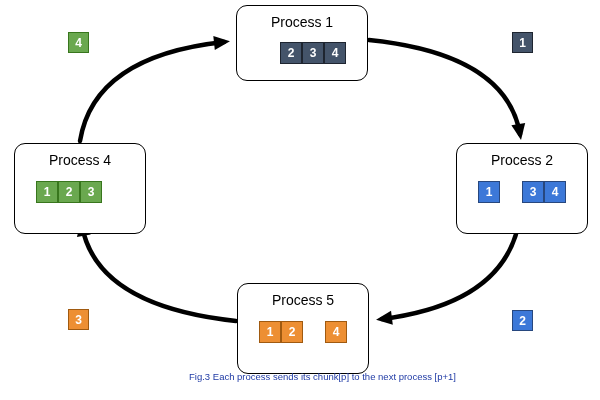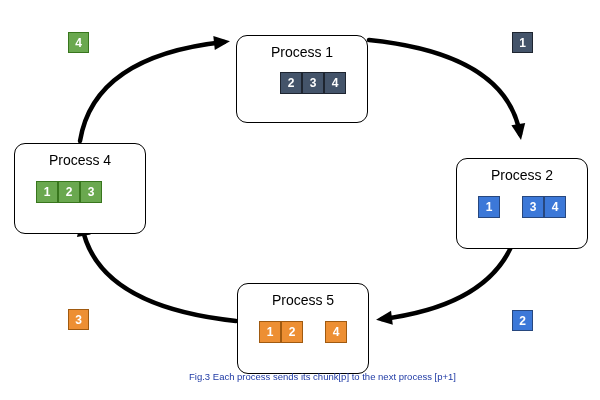--- a/index.html
+++ b/index.html
@@ -16,23 +16,23 @@
     position:absolute; left:0; right:0; top:8px; text-align:center;
     font-size:14px; color:#000000;
   }
   .slots { position:absolute; left:21px; top:36px; display:flex; }
   .slot {
     width:22px; height:22px; box-sizing:border-box;
     border:1px solid transparent; background:transparent;
     display:flex; align-items:center; justify-content:center;
     font-size:12px; font-weight:600; color:#ffffff;
   }
-  .pbox-1 { left:236px; top:5px;  height:88px;margin-top:30px; }
+  .pbox-1 { left:236px; top:5px;  height:76px; }
   .pbox-1 .slots { top:36px; }
-  .pbox-2 { left:456px; top:143px;margin-top:15px; }
+  .pbox-2 { left:456px; top:143px; }
   .pbox-2 .slots { top:37px; }
   .pbox-3 { left:237px; top:283px; }
   .pbox-3 .slots { top:37px; }
   .pbox-4 { left:14px;  top:143px; }
   .pbox-4 .slots { top:37px; }
   .transit {
     position:absolute; width:21px; height:21px; box-sizing:border-box;
     border:1px solid transparent;
     display:flex; align-items:center; justify-content:center;
     font-size:12px; font-weight:600; color:#ffffff;

